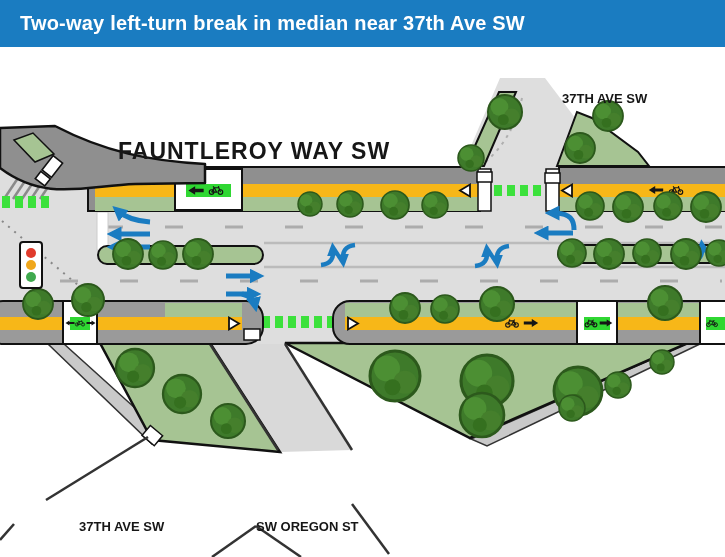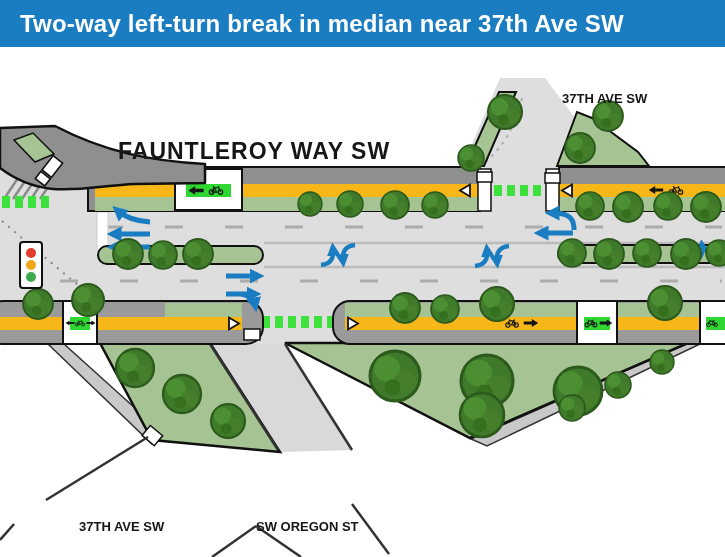--- a/index.html
+++ b/index.html
@@ -1,20 +1,20 @@
 <!DOCTYPE html>
 <html><head>
 <meta charset="utf-8">
 <style>
   html,body{margin:0;padding:0;background:#fff;}
   #stage{position:relative;width:725px;height:557px;overflow:hidden;background:#fff;
          font-family:"Liberation Sans",sans-serif;}
   #hdr{position:absolute;top:0;left:0;width:725px;height:47px;background:#1A7CC1;
        display:flex;align-items:center;}
-  #hdr span{color:#fff;font-size:24px;font-weight:bold;padding-left:20px;letter-spacing:.2px;text-align:right;}
+  #hdr span{color:#fff;font-size:20px;font-weight:bold;padding-left:20px;letter-spacing:.2px;text-align:right;}
   svg{position:absolute;top:0;left:0;}
   text{font-family:"Liberation Sans",sans-serif;font-weight:bold;fill:#161616;}
 </style>
 </head>
 <body>
 
 <div id="stage">
 
   <div id="hdr">
     <span>Two-way left-turn break in median near 37th Ave SW</span>

